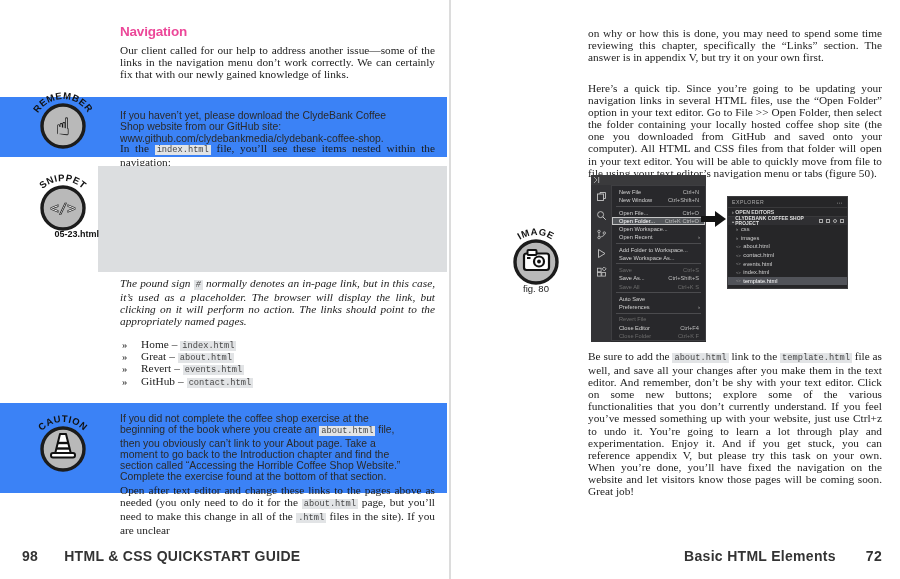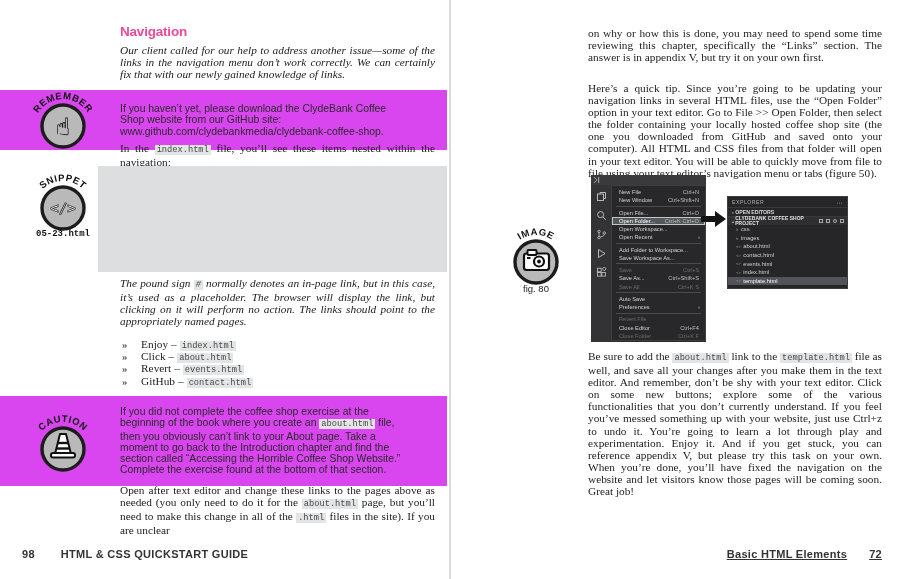--- a/index.html
+++ b/index.html
@@ -4,44 +4,44 @@
 <style>
   * { margin:0; padding:0; box-sizing:border-box; }
   html,body { width:900px; height:579px; background:#fff; overflow:hidden; position:relative;
               font-family:"Liberation Serif", serif; }
   .abs { position:absolute; }
 
   
   .serif-para { font-size:11.3px; line-height:12.1px; text-align:justify; color:#1b1b1b; }
   .chip { font-family:"Liberation Mono","DejaVu Sans Mono",monospace; font-size:8.7px;
           background:#e2e4e6; color:#474747; padding:0 2px; }
-  .graybox { background:#d946ef; font-family:"Liberation Sans",sans-serif;
-             font-size:10.4px; line-height:11.3px; color:#2a2a2a; }
+  .graybox { background:#3b82f6; font-family:"Liberation Sans",sans-serif;
+             font-size:10.4px; line-height:11.3px; color:#2a2a2a;margin-top:7px; }
   .page-heading { font-family:"Liberation Sans",sans-serif; font-weight:bold;
                   font-size:13.5px; color:#ec4899; letter-spacing:-0.2px; }
-  .footer { font-family:"Liberation Sans",sans-serif; font-size:11px; font-weight:bold;
+  .footer { font-family:"Liberation Sans",sans-serif; font-size:14px; font-weight:bold;
             color:#333; letter-spacing:0.3px; display:flex; }
 
   .gutter { left:449px; top:0; width:2px; height:579px; background:#dcdcdc; }
 
   
   .code-box { left:98px; top:166px; width:349px; height:106px; background:#dcdee0;
               padding:6px 4px 6px 7px; font-family:"Liberation Mono","DejaVu Sans Mono",monospace;
               font-size:8.8px; line-height:11.7px; color:#3d3d3d; }
   .code-line { white-space:pre; }
 
   
   .link-item { height:12.2px; line-height:12.2px; font-size:11.3px; color:#1b1b1b; }
   .link-item::before { content:"»"; margin-right:11px; font-size:10.5px; color:#1b1b1b; }
   .link-dash { margin:0 3px; }
 
   
   .badge { position:absolute; width:72px; text-align:center; }
-  .badge-caption { font-family:Liberation Mono, monospace; font-weight:bold;
-                   font-size:9px; color:#111; margin-top:-9px; }
+  .badge-caption { font-family:Liberation Sans, sans-serif; font-weight:bold;
+                   font-size:9px; color:#111; margin-top:-9px;text-align:right; }
   .fig-caption { font-family:"Liberation Sans",sans-serif; font-size:9.5px; color:#222; margin-top:-9px; }
 
   
   .figure { left:590px; top:175px; width:272px; height:172px; }
   .vsc-sans { font-family:"Liberation Sans",sans-serif; }
   .vsc-menu { position:absolute; left:1px; top:0; width:115px; height:167px; background:#2a2a2c; }
   .vsc-menubar { height:10px; background:#3a3a3c; display:flex; align-items:center;
                  padding-left:2px; gap:1px; font-size:5.6px; color:#c8c8c8; }
   .menu-label { padding:0 2.5px; border-radius:2px; line-height:8px; }
   .menu-label.active { background:#515155; color:#fff; }
@@ -79,21 +79,21 @@
   .tree-row.selected { background:#515359; color:#fff; }
   .fig-arrow { position:absolute; left:111px; top:35px; }
 </style>
 </head>
 <body>
 
 <div class="abs gutter"></div>
 
 <h1 class="abs page-heading" style="left:120px; top:24px;">Navigation</h1>
 
-<p class="abs serif-para" style="left:120px; top:44px; width:315px;font-style:italic;">Our client called for our help to address another issue—some of the links in the navigation menu don’t work correctly. We can certainly fix that with our newly gained knowledge of links.</p>
+<p class="abs serif-para" style="left:120px; top:44px; width:315px;">Our client called for our help to address another issue—some of the links in the navigation menu don’t work correctly. We can certainly fix that with our newly gained knowledge of links.</p>
 
 <div class="abs graybox" style="left:0; top:90px; width:447px; padding:13px 42px 13px 120px;">If you haven’t yet, please download the ClydeBank Coffee Shop website from our GitHub site: www.github.com/clydebankmedia/clydebank-coffee-shop.</div>
 
 <p class="abs serif-para" style="left:120px; top:142px; width:315px;"><span>In the </span><span class="chip">index.html</span><span> file, you’ll see these items nested within the navigation:</span></p>
 
 <div class="abs code-box">
 
 <div class="code-line"></div>
     <div class="code-line"></div>
     <div class="code-line"></div>
@@ -102,24 +102,24 @@
     <div class="code-line"></div>
     <div class="code-line"></div>
     <div class="code-line"></div>
   </div>
 
 <p class="abs serif-para" style="left:120px; top:277px; width:315px;font-style:italic;"><span>The pound sign </span><span class="chip">#</span><span> normally denotes an in-page link, but in this case, it’s used as a placeholder. The browser will display the link, but clicking on it will perform no action. The links should point to the appropriately named pages.</span></p>
 
 <div class="abs" style="left:122px; top:338px;">
 
 <div class="link-item">
-      <span>Enjoy</span><span class="link-dash">–</span><span class="chip">index.html</span>
+      <span>Home</span><span class="link-dash">–</span><span class="chip">index.html</span>
     </div>
     <div class="link-item">
-      <span>Click</span><span class="link-dash">–</span><span class="chip">about.html</span>
+      <span>Great</span><span class="link-dash">–</span><span class="chip">about.html</span>
     </div>
     <div class="link-item">
       <span>Revert</span><span class="link-dash">–</span><span class="chip">events.html</span>
     </div>
     <div class="link-item">
       <span>GitHub</span><span class="link-dash">–</span><span class="chip">contact.html</span>
     </div>
   </div>
 
 <div class="abs graybox" style="left:0; top:396px; width:447px; padding:10px 42px 10px 120px;"><span>If you did not complete the coffee shop exercise at the beginning of the book where you create an </span><span class="chip">about.html</span><span> file, then you obviously can’t link to your About page. Take a moment to go back to the Introduction chapter and find the section called “Accessing the Horrible Coffee Shop Website.” Complete the exercise found at the bottom of that section.</span></div>
@@ -375,16 +375,16 @@
         </div>
         <div class="tree-row file selected">
           <span>template.html</span>
         </div>
       </div>
   </div>
 </div>
 
 <p class="abs serif-para" style="left:588px; top:350px; width:294px;"><span>Be sure to add the </span><span class="chip">about.html</span><span> link to the </span><span class="chip">template.html</span><span> file as well, and save all your changes after you make them in the text editor. And remember, don’t be shy with your text editor. Click on some new buttons; explore some of the various functionalities that you don’t currently understand. If you feel you’ve messed something up with your website, just use Ctrl+z to undo it. You’re going to learn a lot through play and experimentation. Enjoy it. And if you get stuck, you can reference appendix V, but please try this task on your own. When you’re done, you’ll have fixed the navigation on the website and let visitors know those pages will be coming soon. Great job!</span></p>
 
-<div class="abs footer" style="right:18px; top:548px; gap:22px;text-decoration:underline;">
+<div class="abs footer" style="right:18px; top:548px; gap:30px;">
   <span>Basic HTML Elements</span>
   <span>72</span>
 </div>
 
 </body></html>

